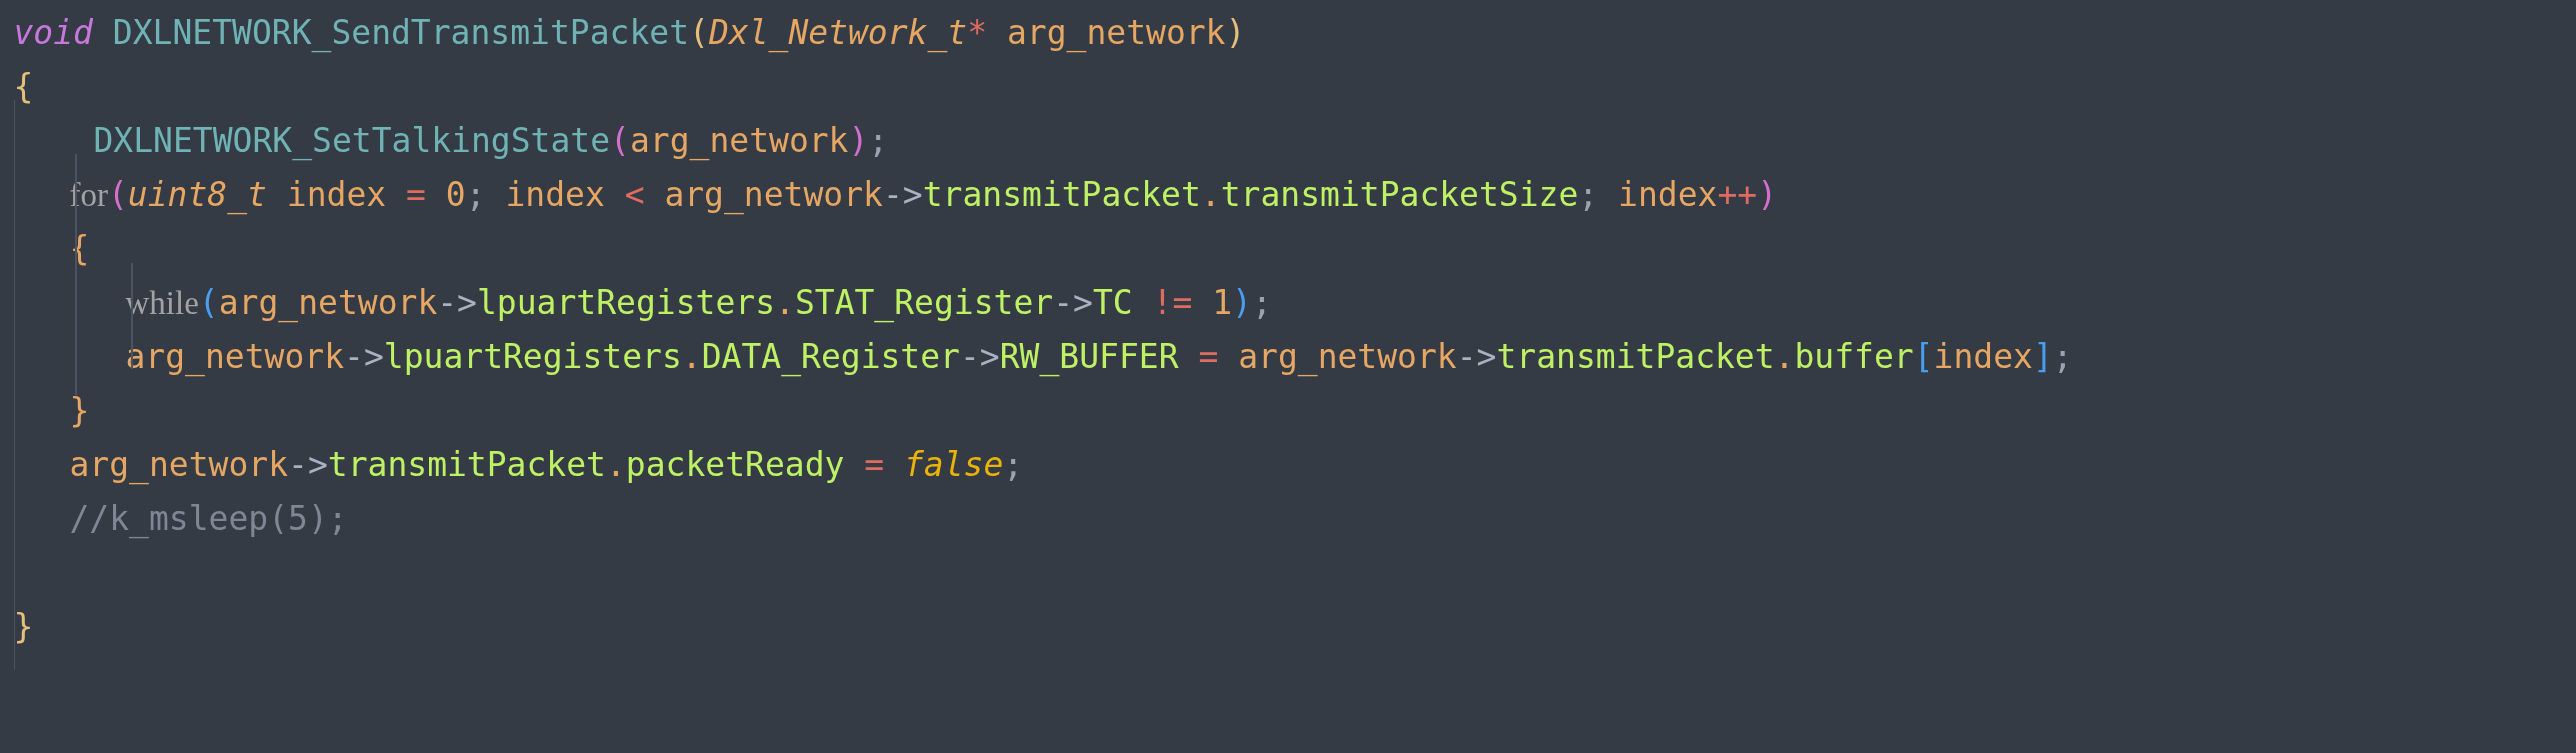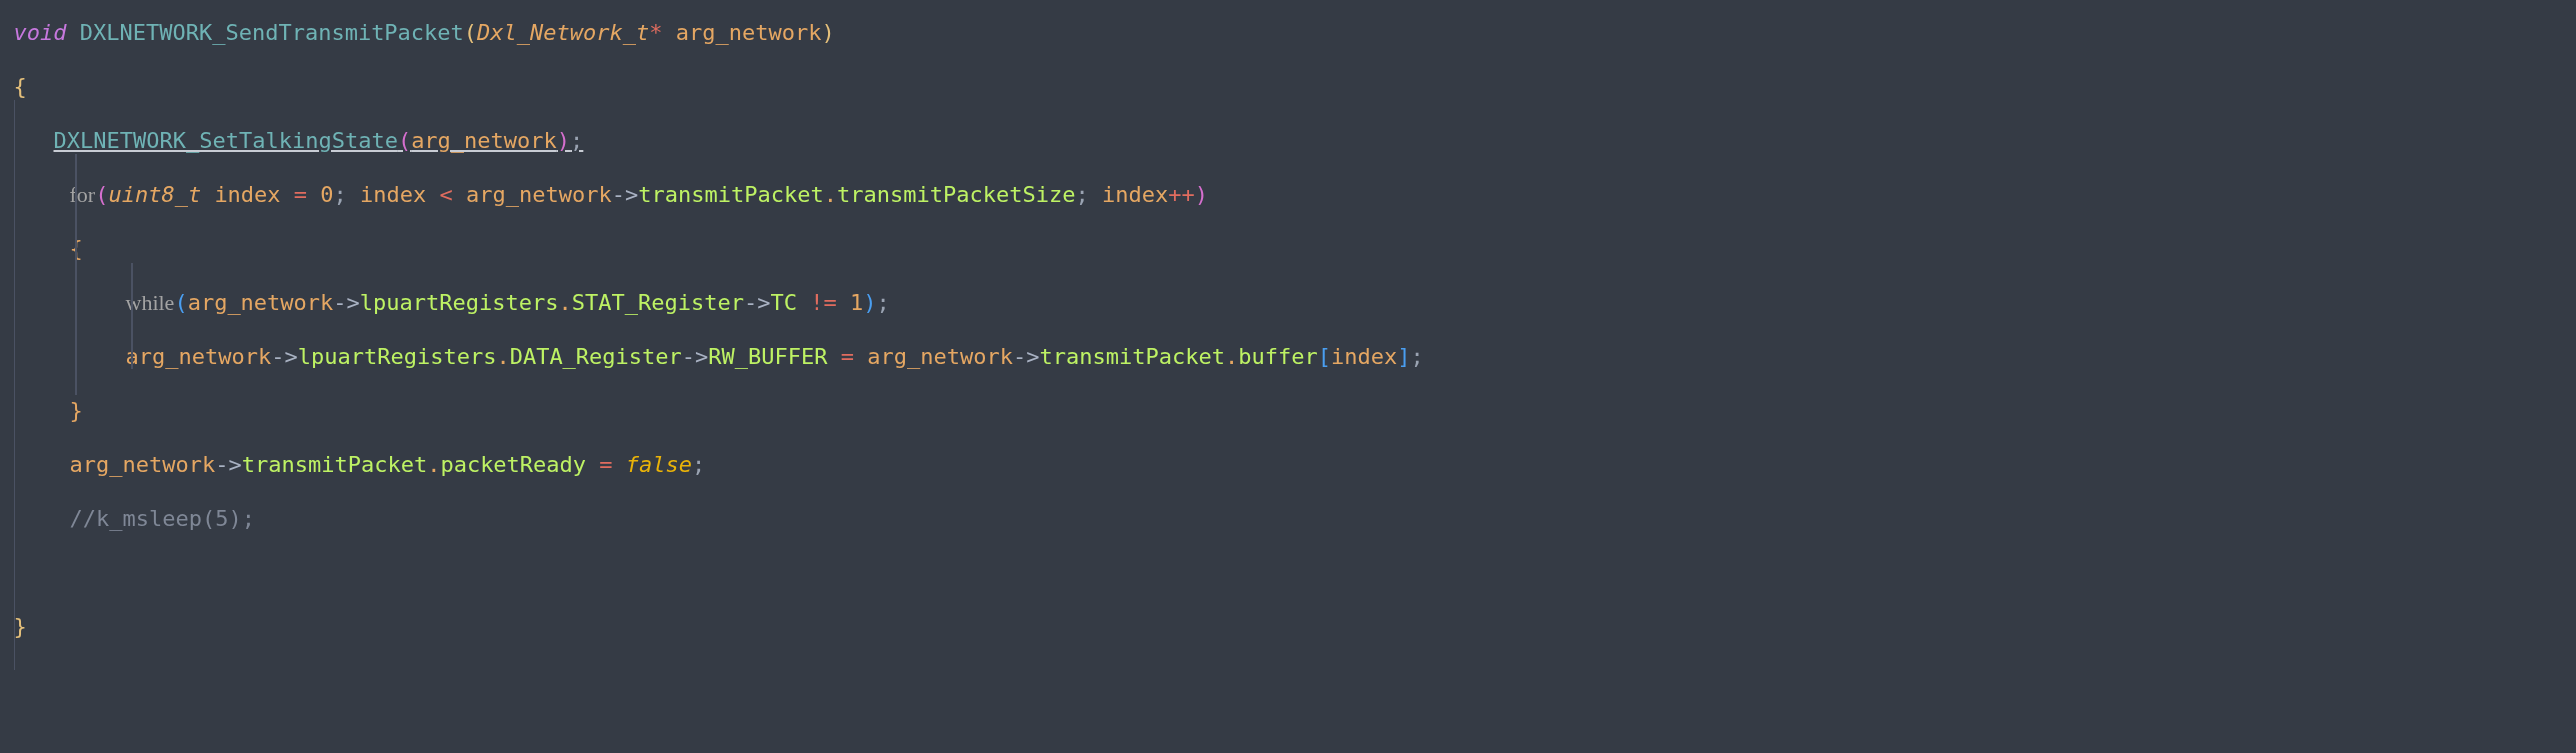--- a/index.html
+++ b/index.html
@@ -27,21 +27,21 @@
     position: relative;
     padding-top: 5.8px;
     padding-left: 13.5px;
   }
 
   .line {
     position: relative;
     height: 54px;
     line-height: 54px;
     white-space: pre;
-    font-size: 22px;
+    font-size: 33px;
     letter-spacing: 0px;
     color: #c8ccd4;
   }
 
   
   .guide {
     position: absolute;
     width: 1.9px;
     background: #4b5263;
   }
@@ -66,21 +66,21 @@
   .tok-brace-y   { color: #e5c07b; }
   .tok-brace-o   { color: #e5a763; }
 </style>
 </head>
 <body>
 
 <div id="editor">
   <div class="code-lines">
       <div class="line" style="padding-left: 0px;"><span class="tok-keyword">void</span><span class="tok-member"> </span><span class="tok-func">DXLNETWORK_SendTransmitPacket</span><span class="tok-paren-y">(</span><span class="tok-type">Dxl_Network_t</span><span class="tok-op">*</span><span class="tok-member"> </span><span class="tok-var">arg_network</span><span class="tok-paren-y">)</span></div>
       <div class="line" style="padding-left: 0px;"><span class="tok-brace-y">{</span></div>
-      <div class="line" style="padding-left: 40px; text-decoration: underline;"><span class="tok-func">DXLNETWORK_SetTalkingState</span><span class="tok-paren-m">(</span><span class="tok-var">arg_network</span><span class="tok-paren-m">)</span><span class="tok-punct">;</span></div>
+      <div class="line" style="padding-left: 80px;"><span class="tok-func">DXLNETWORK_SetTalkingState</span><span class="tok-paren-m">(</span><span class="tok-var">arg_network</span><span class="tok-paren-m">)</span><span class="tok-punct">;</span></div>
       <div class="line" style="padding-left: 56px;"><span class="tok-ctrl">for</span><span class="tok-paren-m">(</span><span class="tok-type">uint8_t</span><span class="tok-member"> </span><span class="tok-var">index</span><span class="tok-member"> </span><span class="tok-op">=</span><span class="tok-member"> </span><span class="tok-num">0</span><span class="tok-punct">;</span><span class="tok-member"> </span><span class="tok-var">index</span><span class="tok-member"> </span><span class="tok-op">&lt;</span><span class="tok-member"> </span><span class="tok-var">arg_network</span><span class="tok-arrow">-&gt;</span><span class="tok-member">transmitPacket</span><span class="tok-dot">.</span><span class="tok-member">transmitPacketSize</span><span class="tok-punct">;</span><span class="tok-member"> </span><span class="tok-var">index</span><span class="tok-op">++</span><span class="tok-paren-m">)</span></div>
       <div class="line" style="padding-left: 56px;"><span class="tok-brace-o">{</span></div>
       <div class="line" style="padding-left: 112px;"><span class="tok-ctrl">while</span><span class="tok-paren-b">(</span><span class="tok-var">arg_network</span><span class="tok-arrow">-&gt;</span><span class="tok-member">lpuartRegisters</span><span class="tok-dot">.</span><span class="tok-member">STAT_Register</span><span class="tok-arrow">-&gt;</span><span class="tok-member">TC</span><span class="tok-member"> </span><span class="tok-op">!=</span><span class="tok-member"> </span><span class="tok-num">1</span><span class="tok-paren-b">)</span><span class="tok-punct">;</span></div>
       <div class="line" style="padding-left: 112px;"><span class="tok-var">arg_network</span><span class="tok-arrow">-&gt;</span><span class="tok-member">lpuartRegisters</span><span class="tok-dot">.</span><span class="tok-member">DATA_Register</span><span class="tok-arrow">-&gt;</span><span class="tok-member">RW_BUFFER</span><span class="tok-member"> </span><span class="tok-op">=</span><span class="tok-member"> </span><span class="tok-var">arg_network</span><span class="tok-arrow">-&gt;</span><span class="tok-member">transmitPacket</span><span class="tok-dot">.</span><span class="tok-member">buffer</span><span class="tok-paren-b">[</span><span class="tok-var">index</span><span class="tok-paren-b">]</span><span class="tok-punct">;</span></div>
       <div class="line" style="padding-left: 56px;"><span class="tok-brace-o">}</span></div>
       <div class="line" style="padding-left: 56px;"><span class="tok-var">arg_network</span><span class="tok-arrow">-&gt;</span><span class="tok-member">transmitPacket</span><span class="tok-dot">.</span><span class="tok-member">packetReady</span><span class="tok-member"> </span><span class="tok-op">=</span><span class="tok-member"> </span><span class="tok-bool">false</span><span class="tok-punct">;</span></div>
       <div class="line" style="padding-left: 56px;"><span class="tok-comment">//k_msleep(5);</span></div>
       <div class="line" style="padding-left: 0px;">&nbsp;</div>
       <div class="line" style="padding-left: 0px;"><span class="tok-brace-y">}</span></div>
     </div>

